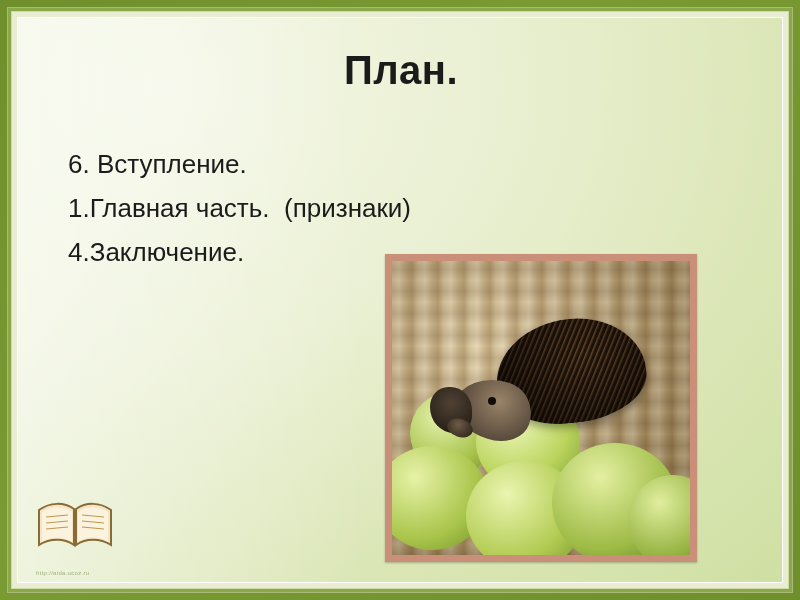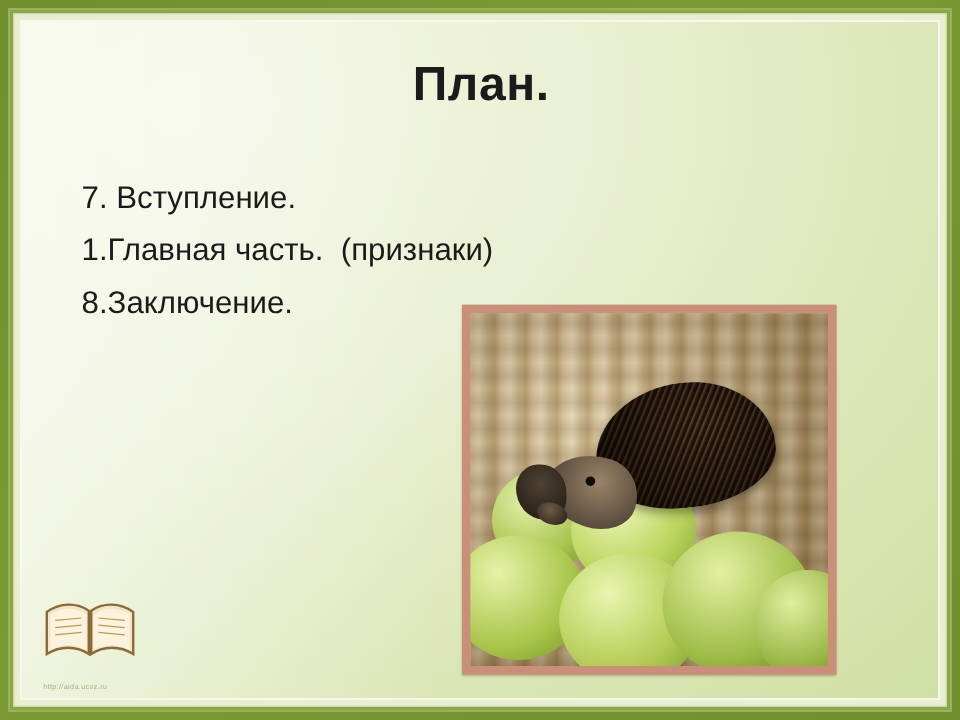--- a/index.html
+++ b/index.html
@@ -212,23 +212,23 @@
 
 <div class="slide">
   <div class="frame-outer"></div>
   <div class="frame-mid"></div>
 
   <div class="canvas">
 
     <div class="title">План.</div>
 
     <div class="body-list">
-      <div class="line">7. Вступление.</div>
+      <div class="line">6. Вступление.</div>
       <div class="line">1.Главная часть.  (признаки)</div>
-      <div class="line">8.Заключение.</div>
+      <div class="line">4.Заключение.</div>
     </div>
 
     <div class="photo">
       <div class="photo-inner">
         <div class="basket"></div>
         <div class="basket-shadow"></div>
 
         <div class="apple a6"></div>
         <div class="apple a4"></div>
         <div class="apple a1"></div>

